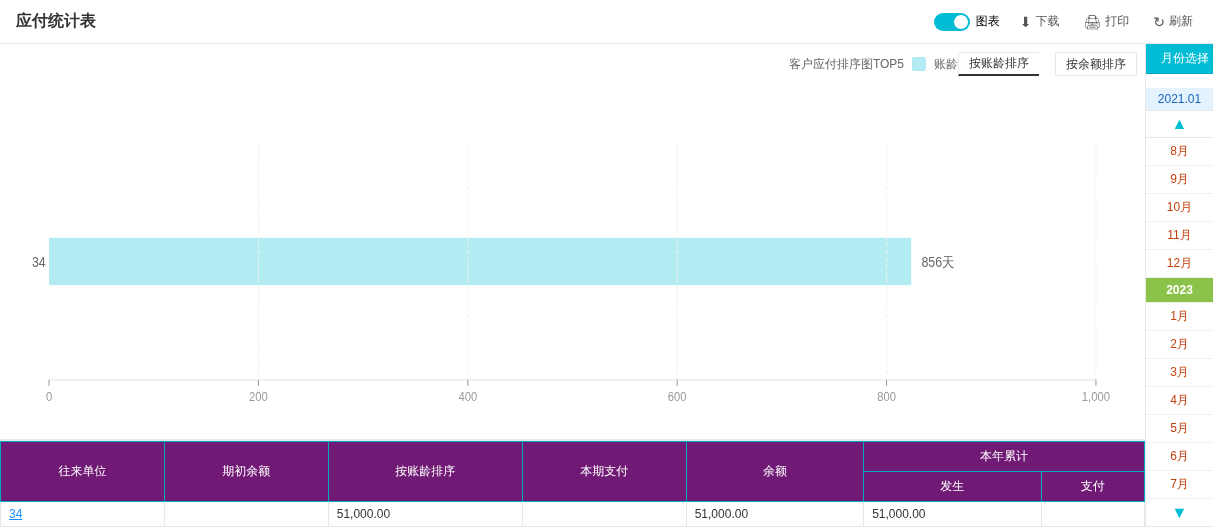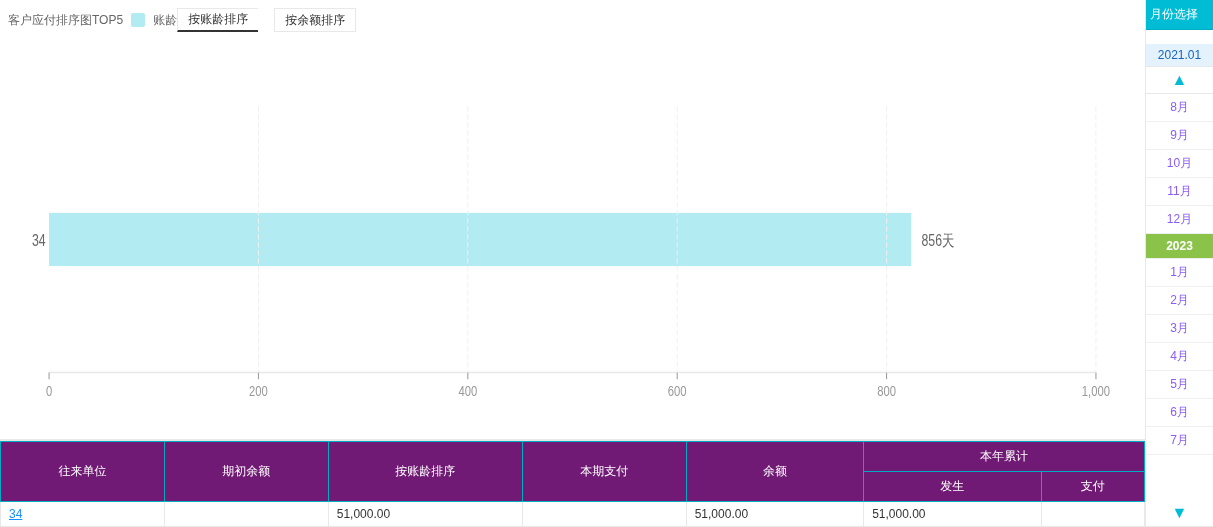--- a/index.html
+++ b/index.html
@@ -81,21 +81,21 @@
     
     .main-content {
       display: flex;
       flex: 1;
       overflow: hidden;
     }
 
     .chart-header {
       display: flex;
       align-items: center;
-      justify-content: flex-start;
+      justify-content: flex-end;
       margin-bottom: 8px;
     }
 
     .chart-legend {
       display: flex;
       align-items: center;
       gap: 8px;
       font-size: 12px;
       color: #666;
     }
@@ -172,21 +172,21 @@
       background: #fff;
       border-left: 1px solid #e8e8e8;
       display: flex;
       flex-direction: column;
       overflow: hidden;
     }
 
     .sidebar-header {
       background: #00bcd4;
       color: #fff;
-      text-align: left;
+      text-align: right;
       padding: 6px 4px;
       font-size: 12px;
       border-bottom: 1px solid #00acc1;
     }
 
     .sidebar-current {
       background: #e3f2fd;
       text-align: center;
       padding: 4px;
       font-size: 12px;
@@ -217,21 +217,21 @@
       color: #00bcd4;
       font-size: 16px;
     }
 
     .month-item {
       display: block;
       width: 100%;
       text-align: center;
       padding: 5px 4px;
       font-size: 12px;
-      color: #8b5cf6;
+      color: #c2410c;
       cursor: pointer;
       border-bottom: 1px solid #f0f0f0;
     }
 
     .month-item.year-label {
       background: #8bc34a;
       color: #fff;
       font-weight: bold;
     }
 
@@ -255,20 +255,43 @@
     .bottom-section {
       background: #fff;
       border-top: 2px solid #e8e8e8;
     }
   </style>
 </head>
 <body>
 
 <div class="app-container">
 
+  <div class="header">
+    <span class="header-title">应付统计表</span>
+    <div class="header-actions">
+      <div class="toggle-switch">
+        <div class="toggle-track">
+          <div class="toggle-thumb"></div>
+        </div>
+        <span>图表</span>
+      </div>
+      <button class="action-btn">
+        <span class="icon-symbol">⬇</span>
+        <span>下载</span>
+      </button>
+      <button class="action-btn">
+        <span class="icon-symbol">🖨</span>
+        <span>打印</span>
+      </button>
+      <button class="action-btn">
+        <span class="icon-symbol">↻</span>
+        <span>刷新</span>
+      </button>
+    </div>
+  </div>
 
   <div class="main-content">
 
     <div class="content-wrapper">
 
       <div class="chart-section">
         <div class="chart-header">
           <div class="chart-legend">
             <span>客户应付排序图TOP5</span>
             <div class="legend-box"></div>

